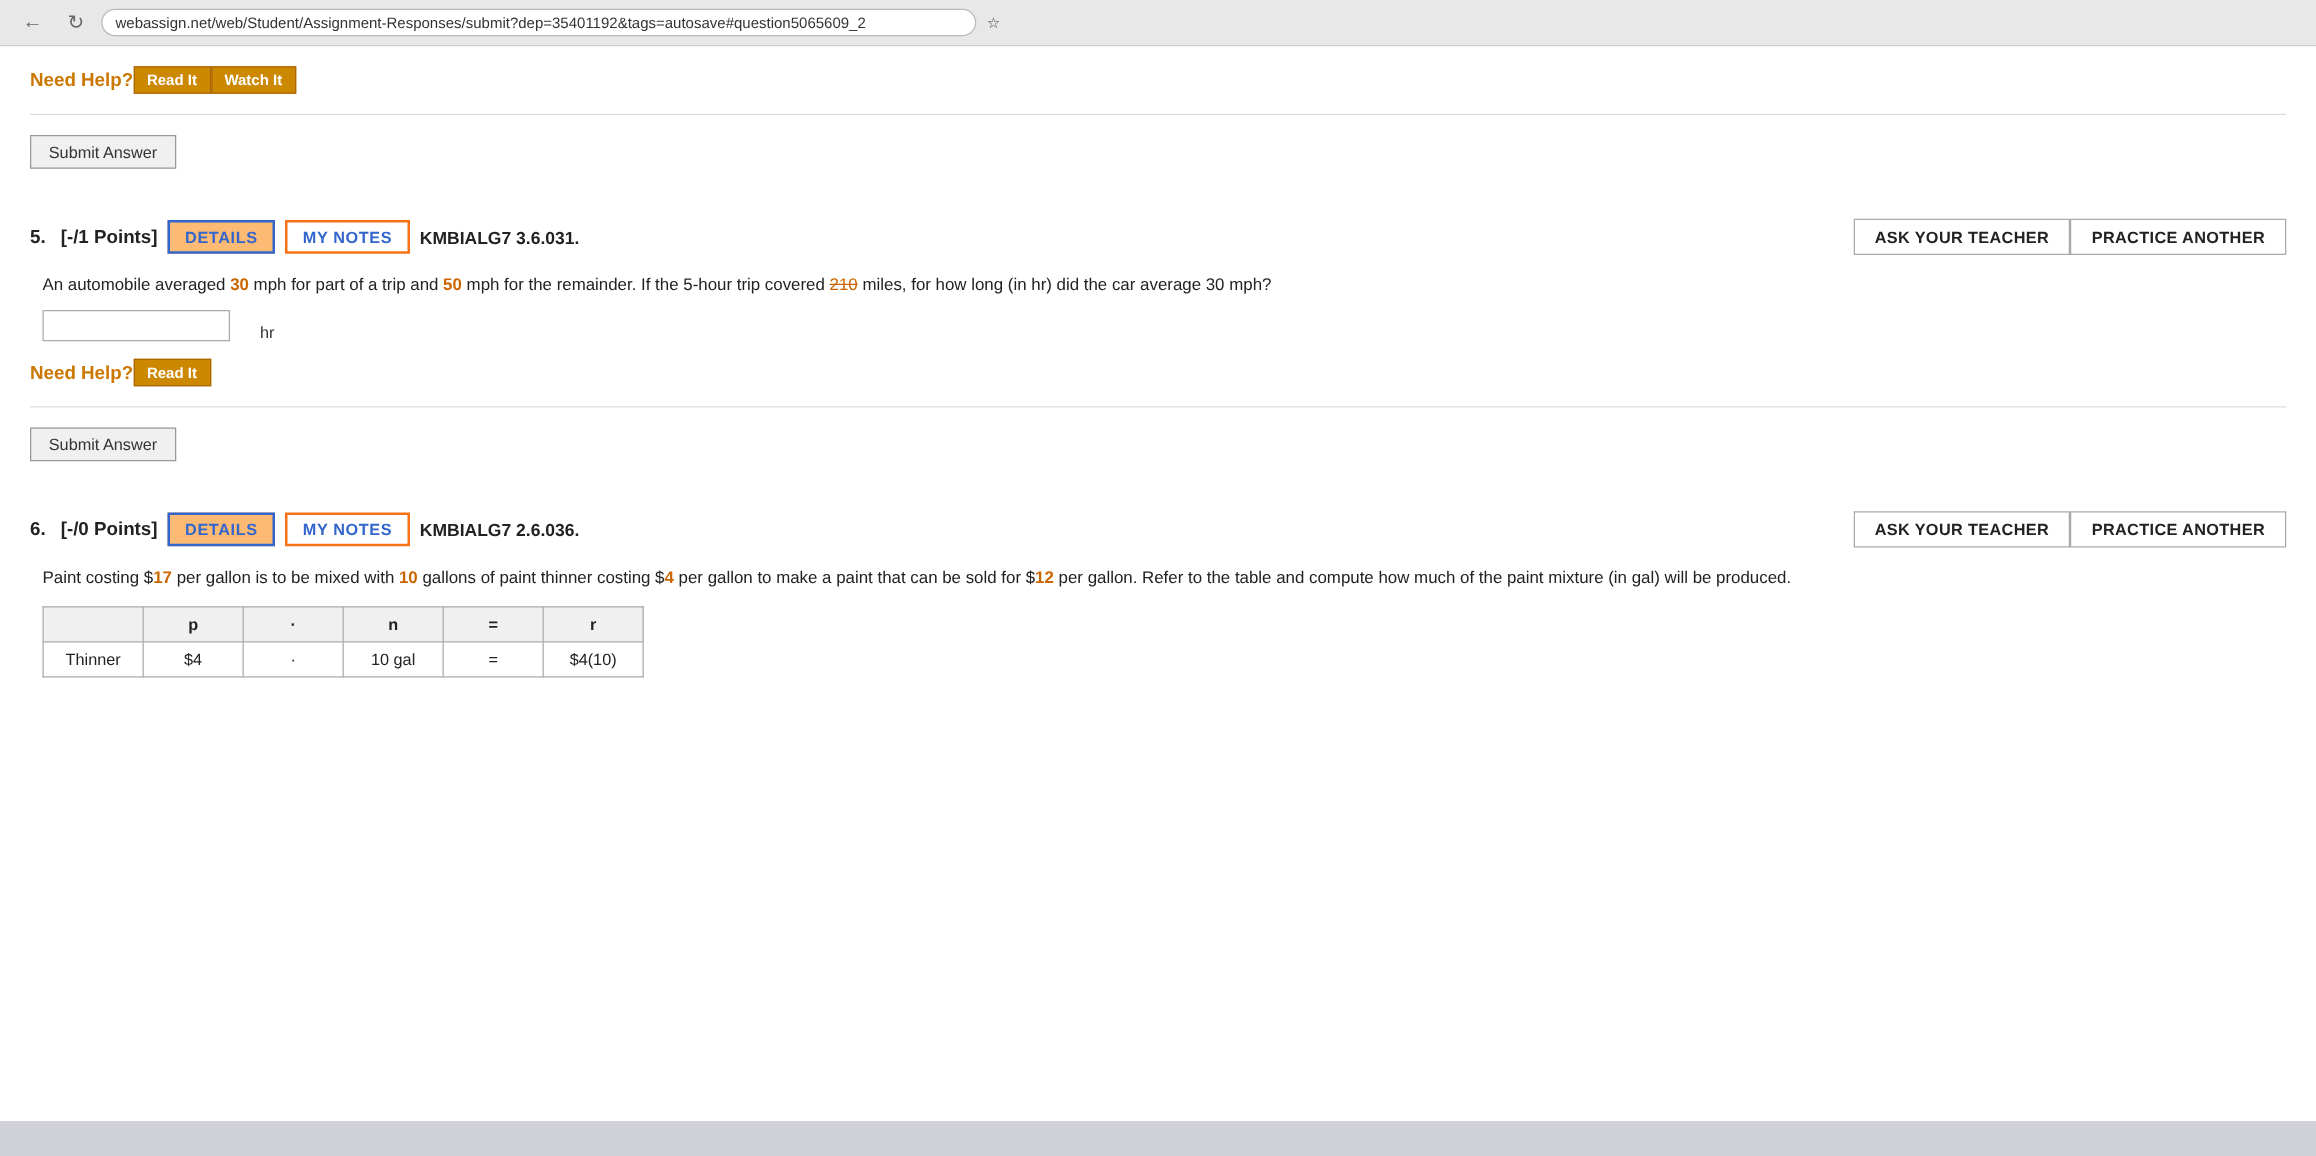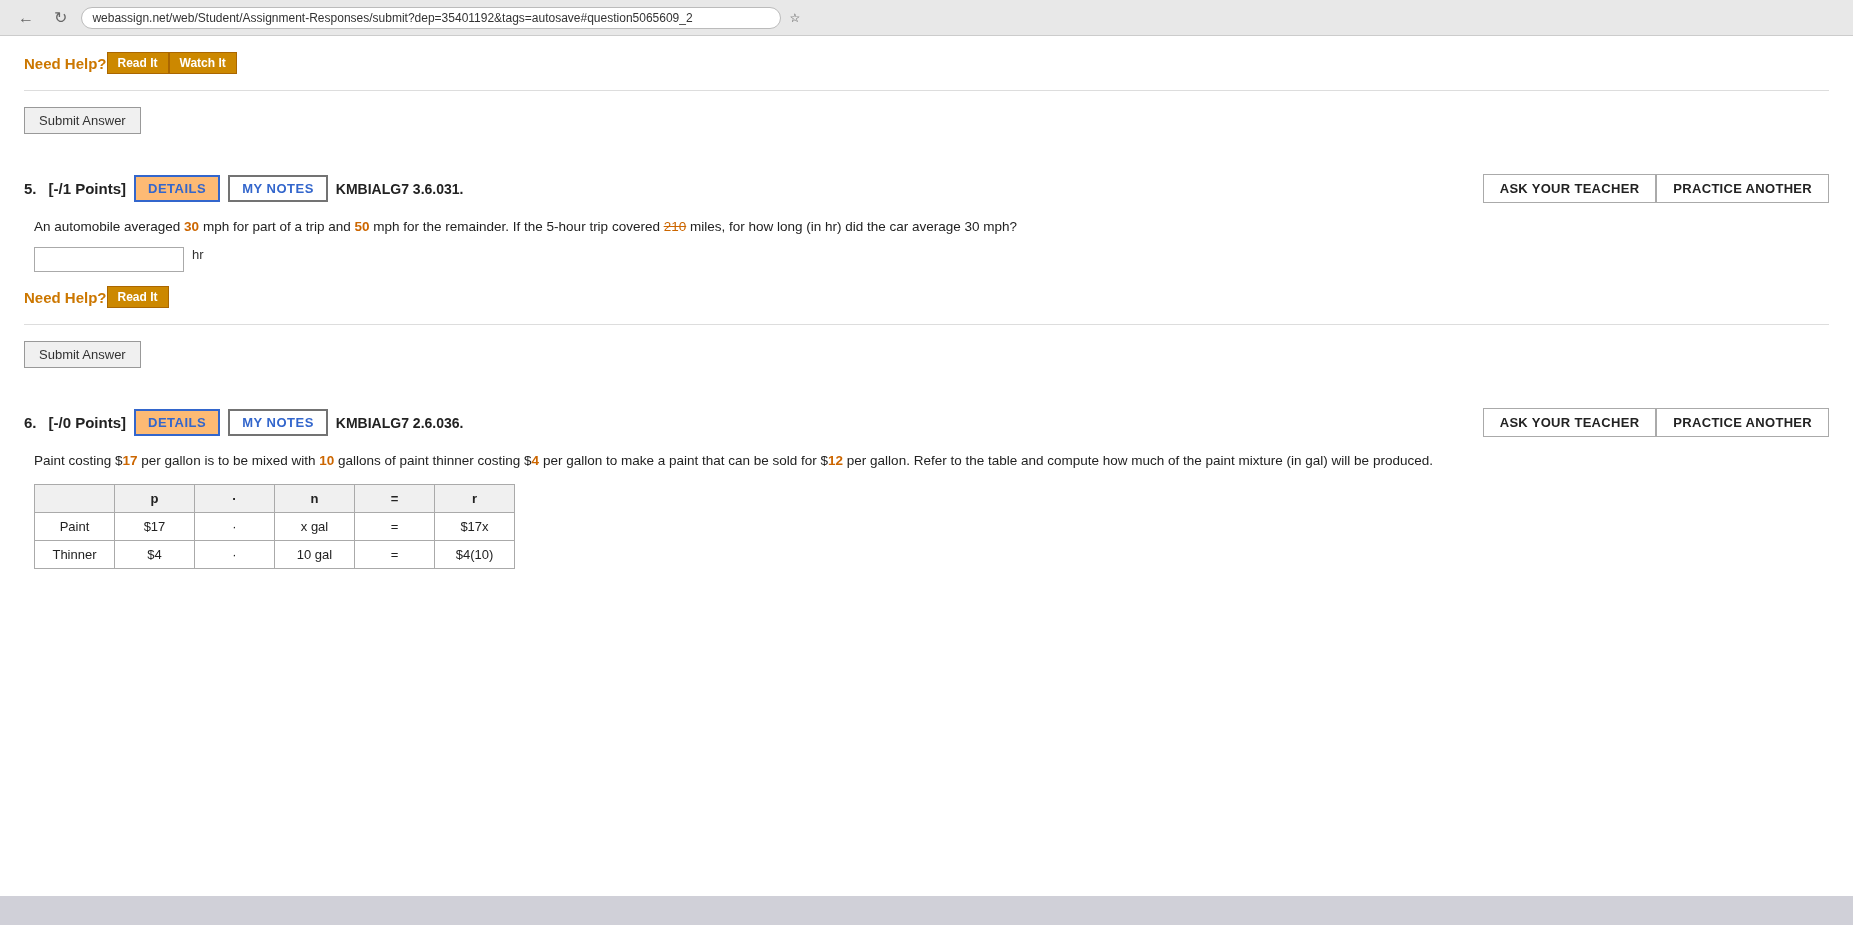--- a/index.html
+++ b/index.html
@@ -103,21 +103,21 @@
       border: 2px solid #3366cc;
       color: #3366cc;
       padding: 4px 12px;
       font-size: 13px;
       font-weight: bold;
       cursor: pointer;
       letter-spacing: 0.5px;
     }
     .notes-btn {
       background: white;
-      border: 2px solid #737373;
+      border: 2px solid #f97316;
       color: #3366cc;
       padding: 4px 12px;
       font-size: 13px;
       font-weight: bold;
       cursor: pointer;
       letter-spacing: 0.5px;
     }
     .question-code {
       font-size: 14px;
       font-weight: bold;
@@ -159,22 +159,22 @@
       color: #222;
       line-height: 1.5;
       margin-bottom: 10px;
     }
     .highlight-orange { color: #cc6600; font-weight: bold; }
     .highlight-strikethrough { text-decoration: line-through; color: #cc6600; }
 
     
     .answer-row {
       display: flex;
-      align-items: flex-start;
-      gap: 8px;
+      align-items: flex-end;
+      gap: 24px;
       margin-bottom: 14px;
     }
     .answer-input {
       border: 1px solid #aaa;
       padding: 4px 8px;
       width: 150px;
       font-size: 13px;
     }
     .unit-label {
       font-size: 13px;
@@ -307,28 +307,20 @@
           <th></th>
           <th>p</th>
           <th>·</th>
           <th>n</th>
           <th>=</th>
           <th>r</th>
         </tr>
       </thead>
       <tbody>
         <tr>
-          <td>Paint</td>
-          <td>$17</td>
-          <td>·</td>
-          <td>x gal</td>
-          <td>=</td>
-          <td>$17x</td>
-        </tr>
-        <tr>
           <td>Thinner</td>
           <td>$4</td>
           <td>·</td>
           <td>10 gal</td>
           <td>=</td>
           <td>$4(10)</td>
         </tr>
       </tbody>
     </table>
   </div>

